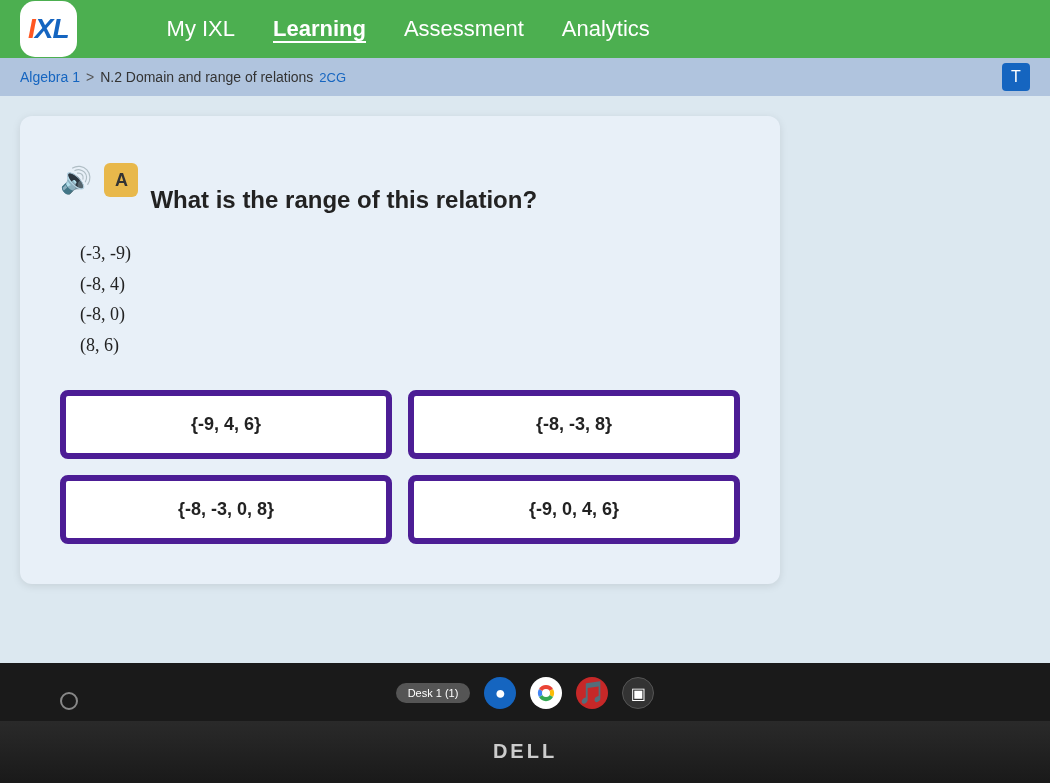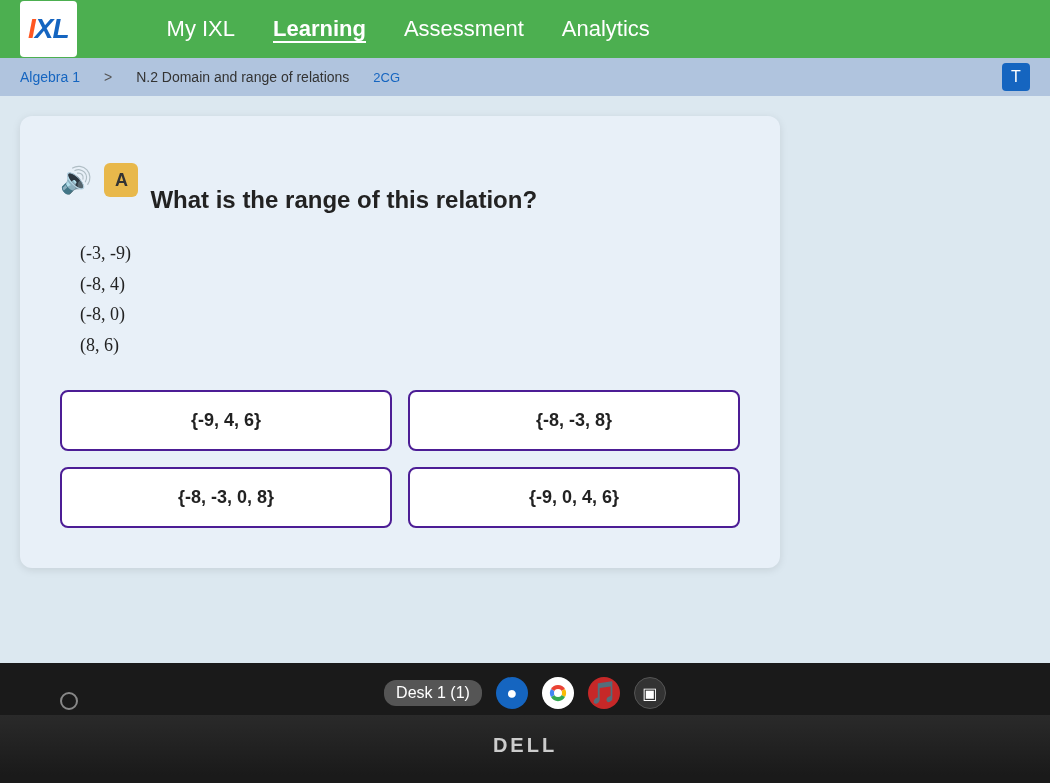--- a/index.html
+++ b/index.html
@@ -30,21 +30,21 @@
       background: #4caf50;
       height: 58px;
       display: flex;
       align-items: center;
       padding: 0 20px;
       gap: 0;
     }
 
     .logo-box {
       background: white;
-      border-radius: 4px;
+      border-radius: 15px;
       padding: 12px 8px;
       margin-right: 30px;
       display: flex;
       align-items: flex-end;
     }
 
     .logo-text {
       font-size: 28px;
       font-weight: 900;
       color: #1565c0;
@@ -83,21 +83,21 @@
       align-items: center;
       justify-content: space-between;
       height: 38px;
     }
 
     .breadcrumb {
       font-size: 14px;
       color: #333;
       display: flex;
       align-items: center;
-      gap: 24px;
+      gap: 6px;
       text-align: right;
     }
 
     .breadcrumb a {
       color: #1565c0;
       text-decoration: none;
     }
 
     .breadcrumb .sep {
       color: #555;
@@ -190,21 +190,21 @@
 
     .answer-grid {
       display: grid;
       grid-template-columns: 1fr 1fr;
       gap: 16px;
       margin-top: 10px;
     }
 
     .answer-btn {
       background: white;
-      border: 2px solid #4c1d95;
+      border: 6px solid #4c1d95;
       border-radius: 8px;
       padding: 18px 20px;
       font-size: 18px;
       font-weight: 600;
       color: #222;
       cursor: pointer;
       text-align: center;
       transition: background 0.2s;
     }
 
@@ -220,21 +220,21 @@
       align-items: center;
       justify-content: center;
       gap: 14px;
     }
 
     .taskbar-desk {
       background: #555;
       border-radius: 12px;
       padding: 4px 12px;
       color: white;
-      font-size: 16px;
+      font-size: 11px;
     }
 
     .taskbar-dot {
       width: 32px;
       height: 32px;
       border-radius: 50%;
       display: flex;
       align-items: center;
       justify-content: center;
       color: white;
@@ -252,21 +252,21 @@
       background: white;
       display: flex;
       align-items: center;
       justify-content: center;
       overflow: hidden;
     }
 
     
     .laptop-bottom {
       position: absolute;
-      bottom: 8px;
+      bottom: 2px;
       left: 0;
       right: 0;
       height: 60px;
       background: linear-gradient(180deg, #2a2a2a 0%, #1a1a1a 100%);
       display: flex;
       align-items: center;
       justify-content: center;
     }
 
     .dell-logo {

